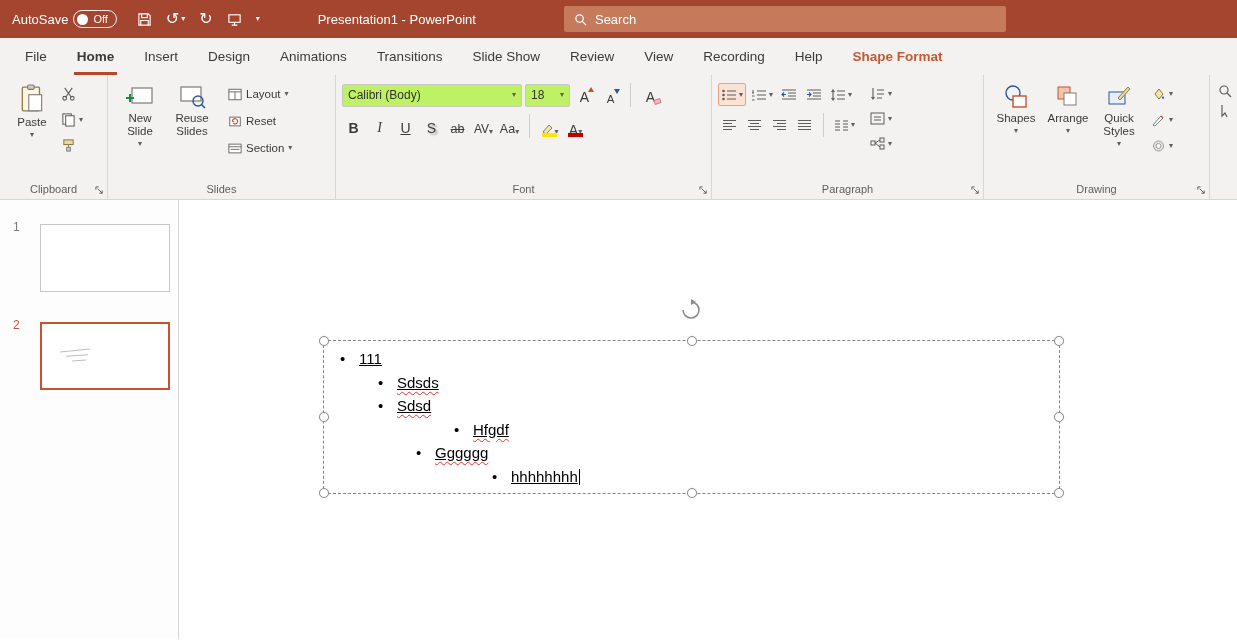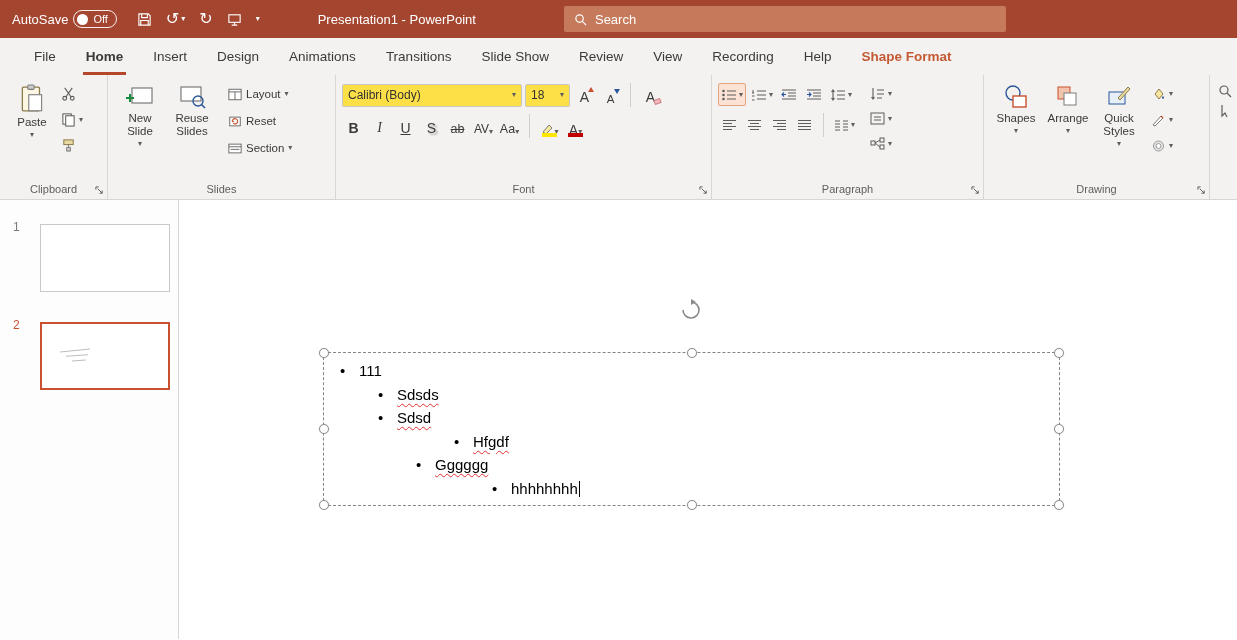--- a/index.html
+++ b/index.html
@@ -17,21 +17,21 @@
   .pill{display:inline-flex; align-items:center; gap:5px; border:1px solid rgba(255,255,255,.9); border-radius:10px; padding:1px 8px 1px 3px; height:18px;}
   .knob{width:11px; height:11px; border-radius:50%; background:#fff;}
   .pill-text{font-size:11px; color:#fff;}
   .qat{display:flex; align-items:center; gap:14px; margin-left:10px;}
   .qat-btn{display:inline-flex; align-items:center; gap:2px; color:#fff; font-size:16px; line-height:1; cursor:default;}
   .qat-chev{font-size:8px; color:#fff;}
   .doc-title{font-size:13px; color:#fff; margin-left:48px; white-space:nowrap;}
   .searchbox{margin-left:78px; width:442px; height:26px; background:var(--search-box); border-radius:2px; display:flex; align-items:center; gap:8px; padding:0 10px; font-size:13px; color:#fff;}
 
   
-  .tabrow{height:37px; background:var(--ribbon-bg); display:flex; align-items:stretch; padding-left:19px; font-size:13.5px; color:#3b3a39;}
+  .tabrow{height:37px; background:var(--ribbon-bg); display:flex; align-items:stretch; padding-left:10px; font-size:13.5px; color:#3b3a39;}
   .tab{position:relative; display:flex; align-items:center; padding:0 15px; cursor:default; white-space:nowrap;}
   .tab.active{font-weight:bold;}
   .tab.active::after{content:""; position:absolute; left:12px; right:12px; bottom:0; height:3px; background:var(--accent);}
   .tab.contextual{color:var(--contextual-tab);font-weight:bold;}
 
   
   .ribbon{height:125px; background:var(--ribbon-bg); border-bottom:1px solid var(--ribbon-border); display:flex;}
   .rgroup{display:flex; flex-direction:column; border-right:1px solid var(--ribbon-border); padding-top:5px;}
   .rgroup-body{flex:1; display:flex; align-items:flex-start; padding:0 6px;}
   .rgroup-caption{height:21px; position:relative; display:flex; align-items:center; justify-content:center; font-size:11px; color:#605e5c;}
@@ -42,21 +42,21 @@
   .smallbtn{display:flex; align-items:center; gap:4px; height:24px; font-size:11.5px; color:#3b3a39; padding:0 4px; cursor:default;}
   .fbtn{min-width:23px; height:23px; display:inline-flex; align-items:flex-end; justify-content:center; padding-bottom:2px; font-size:14px; color:#3b3a39; border-radius:2px; cursor:default; position:relative;}
   .mini-col{display:flex; flex-direction:column; gap:3px; padding-top:2px;}
   .mini-btn{display:flex; align-items:center; gap:3px; height:23px; padding:0 3px; cursor:default;}
   .vdiv{width:1px; height:24px; background:#d0cecd; margin:0 5px; align-self:center;}
   .active-toggle{background:#fbe2d5; border:1px solid #e5a57c; border-radius:2px;}
 
   
   .font-rows{display:flex; flex-direction:column; gap:7px; padding-top:3px;}
   .frow{display:flex; align-items:center; gap:3px;}
-  .combo{height:23px; background:#fde047; border:1px solid #c8c6c4; border-radius:2px; display:flex; align-items:center; justify-content:space-between; padding:0 5px; font-size:12px; color:#323130; cursor:default;}
+  .combo{height:23px; background:#bef264; border:1px solid #c8c6c4; border-radius:2px; display:flex; align-items:center; justify-content:space-between; padding:0 5px; font-size:12px; color:#323130; cursor:default;}
   .tri-up{width:0;height:0;border-left:3px solid transparent;border-right:3px solid transparent;border-bottom:5px solid #c8512f; position:absolute; top:3px; right:2px;}
   .tri-dn{width:0;height:0;border-left:3px solid transparent;border-right:3px solid transparent;border-top:5px solid #2b579a; position:absolute; top:5px; right:2px;}
   .eraser{position:absolute; right:1px; bottom:3px; width:7px; height:5px; background:#f4b4c0; border:1px solid #c88; transform:rotate(-20deg);}
   .colorbar{width:15px; height:4px; position:absolute; bottom:1px; left:4px;}
   .u-line{text-decoration:underline;}
   .strike{text-decoration:line-through; font-size:12.5px;}
   .shadowed{text-shadow:2px 2px 2px #aaa;}
 
   
   .para-left{display:flex; flex-direction:column; gap:7px; padding-top:3px;}
@@ -67,21 +67,21 @@
   .workspace{display:flex; height:439px; background:#fff;}
   .thumb-panel{width:179px; border-right:1px solid #d6d6d6; padding-top:24px; background:#fdfdfd;}
   .thumb-row{position:relative; margin:0 0 30px 0; height:68px;}
   .thumb-num{position:absolute; left:13px; top:-4px; font-size:12px; color:#7c7a78;}
   .thumb-num.sel{color:var(--selection);}
   .thumb{position:absolute; left:40px; top:0; width:130px; height:68px; background:#fff; border:1px solid #c8c8c8; cursor:default;}
   .thumb.selected{border:2px solid var(--selection);}
   .scribble{position:absolute; background:#bdbdbd; height:1px;}
 
   .canvas{position:relative; flex:1; background:#fff;}
-  .textbox{position:absolute; left:144px; top:152px; width:737px; height:154px; border:1px dashed #858585;}
+  .textbox{position:absolute; left:144px; top:140px; width:737px; height:154px; border:1px dashed #858585;text-decoration:underline;}
   .handle{position:absolute; width:10px; height:10px; border-radius:50%; background:#fff; border:1px solid #8f8f8f; box-shadow:0 0 1px rgba(0,0,0,.25);}
   .h-nw{left:-5px; top:-5px;} .h-n{left:calc(50% - 5px); top:-5px;} .h-ne{right:-5px; top:-5px;}
   .h-w{left:-5px; top:calc(50% - 5px);} .h-e{right:-5px; top:calc(50% - 5px);}
   .h-sw{left:-5px; bottom:-5px;} .h-s{left:calc(50% - 5px); bottom:-5px;} .h-se{right:-5px; bottom:-5px;}
   .rotate-handle{position:absolute; left:500px; top:98px; width:24px; height:24px; cursor:default;}
 
   .textbox-content{padding-top:6px; font-size:15px; color:#000;}
   .line{line-height:23.5px; white-space:nowrap;}
   .bullet{display:inline-block; width:19px; text-align:left;}
   .l0{padding-left:16px;} .l1{padding-left:54px;} .l2{padding-left:92px;} .l3{padding-left:130px;} .l4{padding-left:168px;}

